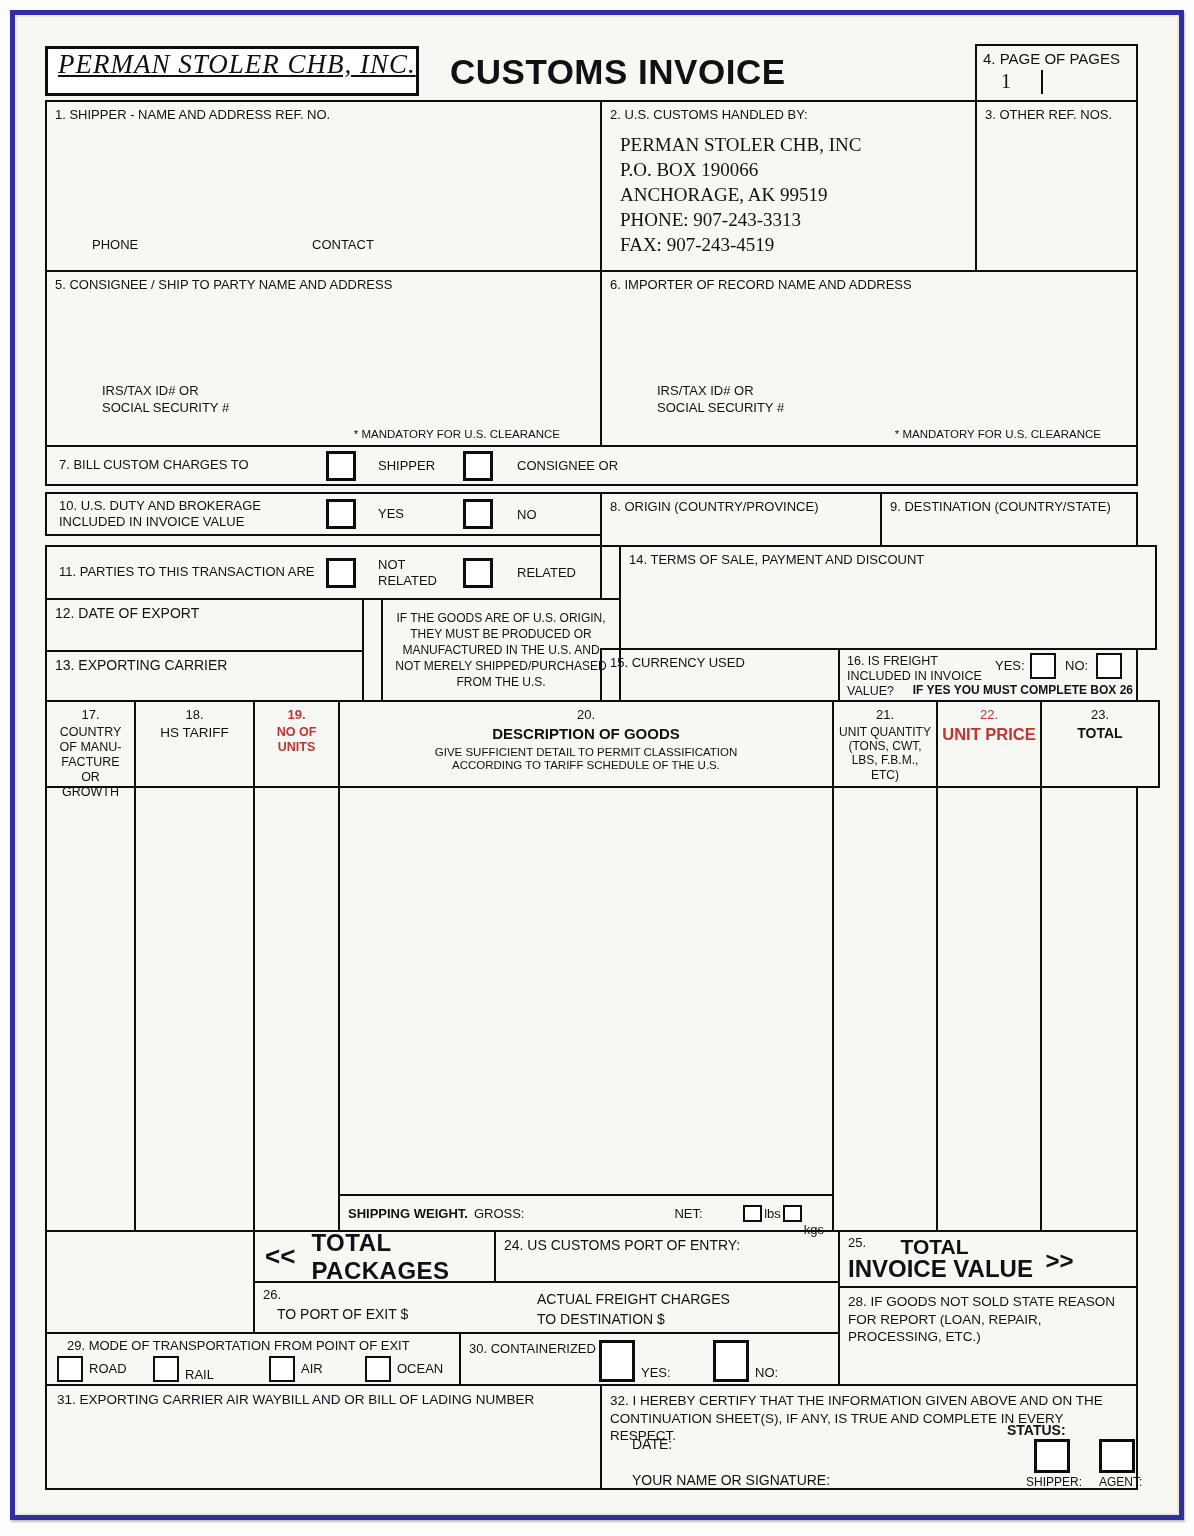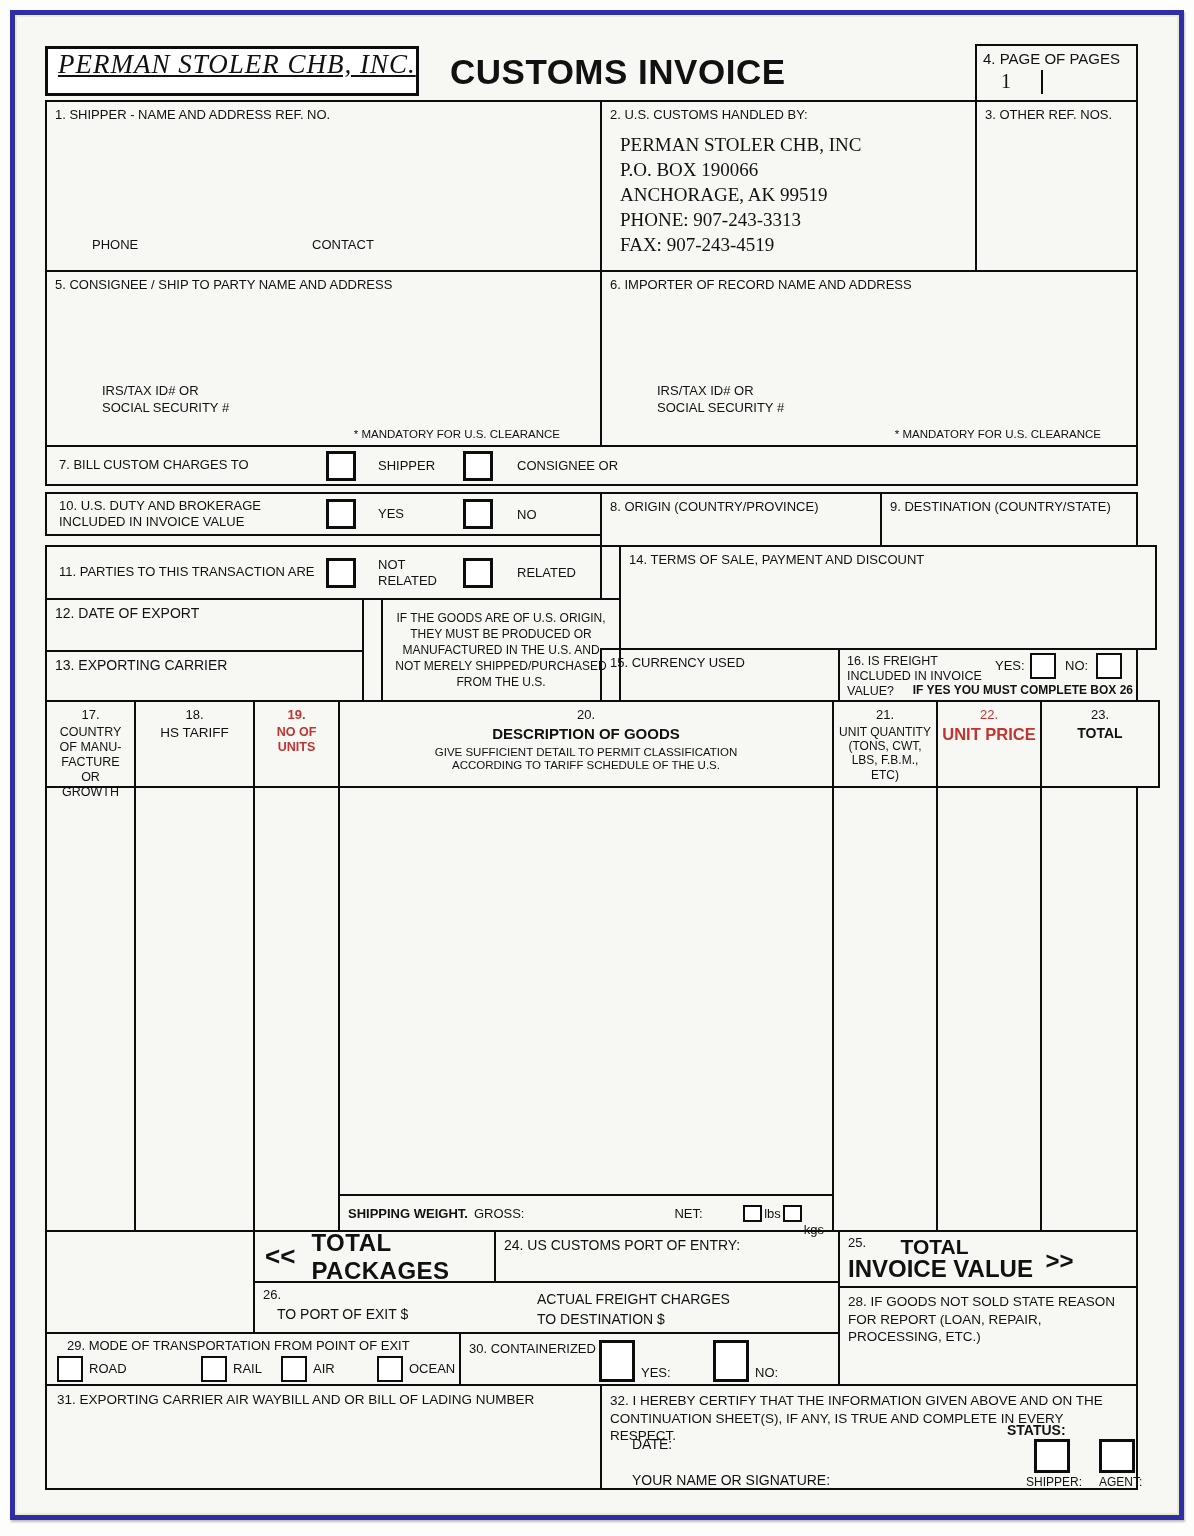--- a/index.html
+++ b/index.html
@@ -225,21 +225,21 @@
 <div class="box" style="left:838px;top:1286px;width:300px;height:100px;">
   <span class="lbl" style="font-size:13.5px;line-height:1.3;">28. IF GOODS NOT SOLD STATE REASON FOR REPORT (LOAN, REPAIR, PROCESSING, ETC.)</span>
 </div>
 <div class="box" style="left:45px;top:1332px;width:416px;height:54px;">
   <span class="lbl" style="padding:4px 20px 0;">29. MODE OF TRANSPORTATION FROM POINT OF EXIT</span>
   <div style="display:flex;padding:2px 0 0 10px;">
     <span style="display:flex;align-items:center;width:96px;">
         <span class="cb sm"></span>
         <span style="font-size:13px;margin-left:6px;">ROAD</span>
       </span>
-    <span style="display:flex;align-items:center;width:80px;margin-left:48px;">
+    <span style="display:flex;align-items:flex-end;width:116px;">
         <span class="cb sm"></span>
         <span style="font-size:13px;margin-left:6px;">RAIL</span>
       </span>
     <span style="display:flex;align-items:center;width:96px;">
         <span class="cb sm"></span>
         <span style="font-size:13px;margin-left:6px;">AIR</span>
       </span>
     <span style="display:flex;align-items:center;">
         <span class="cb sm"></span>
         <span style="font-size:13px;margin-left:6px;">OCEAN</span>

